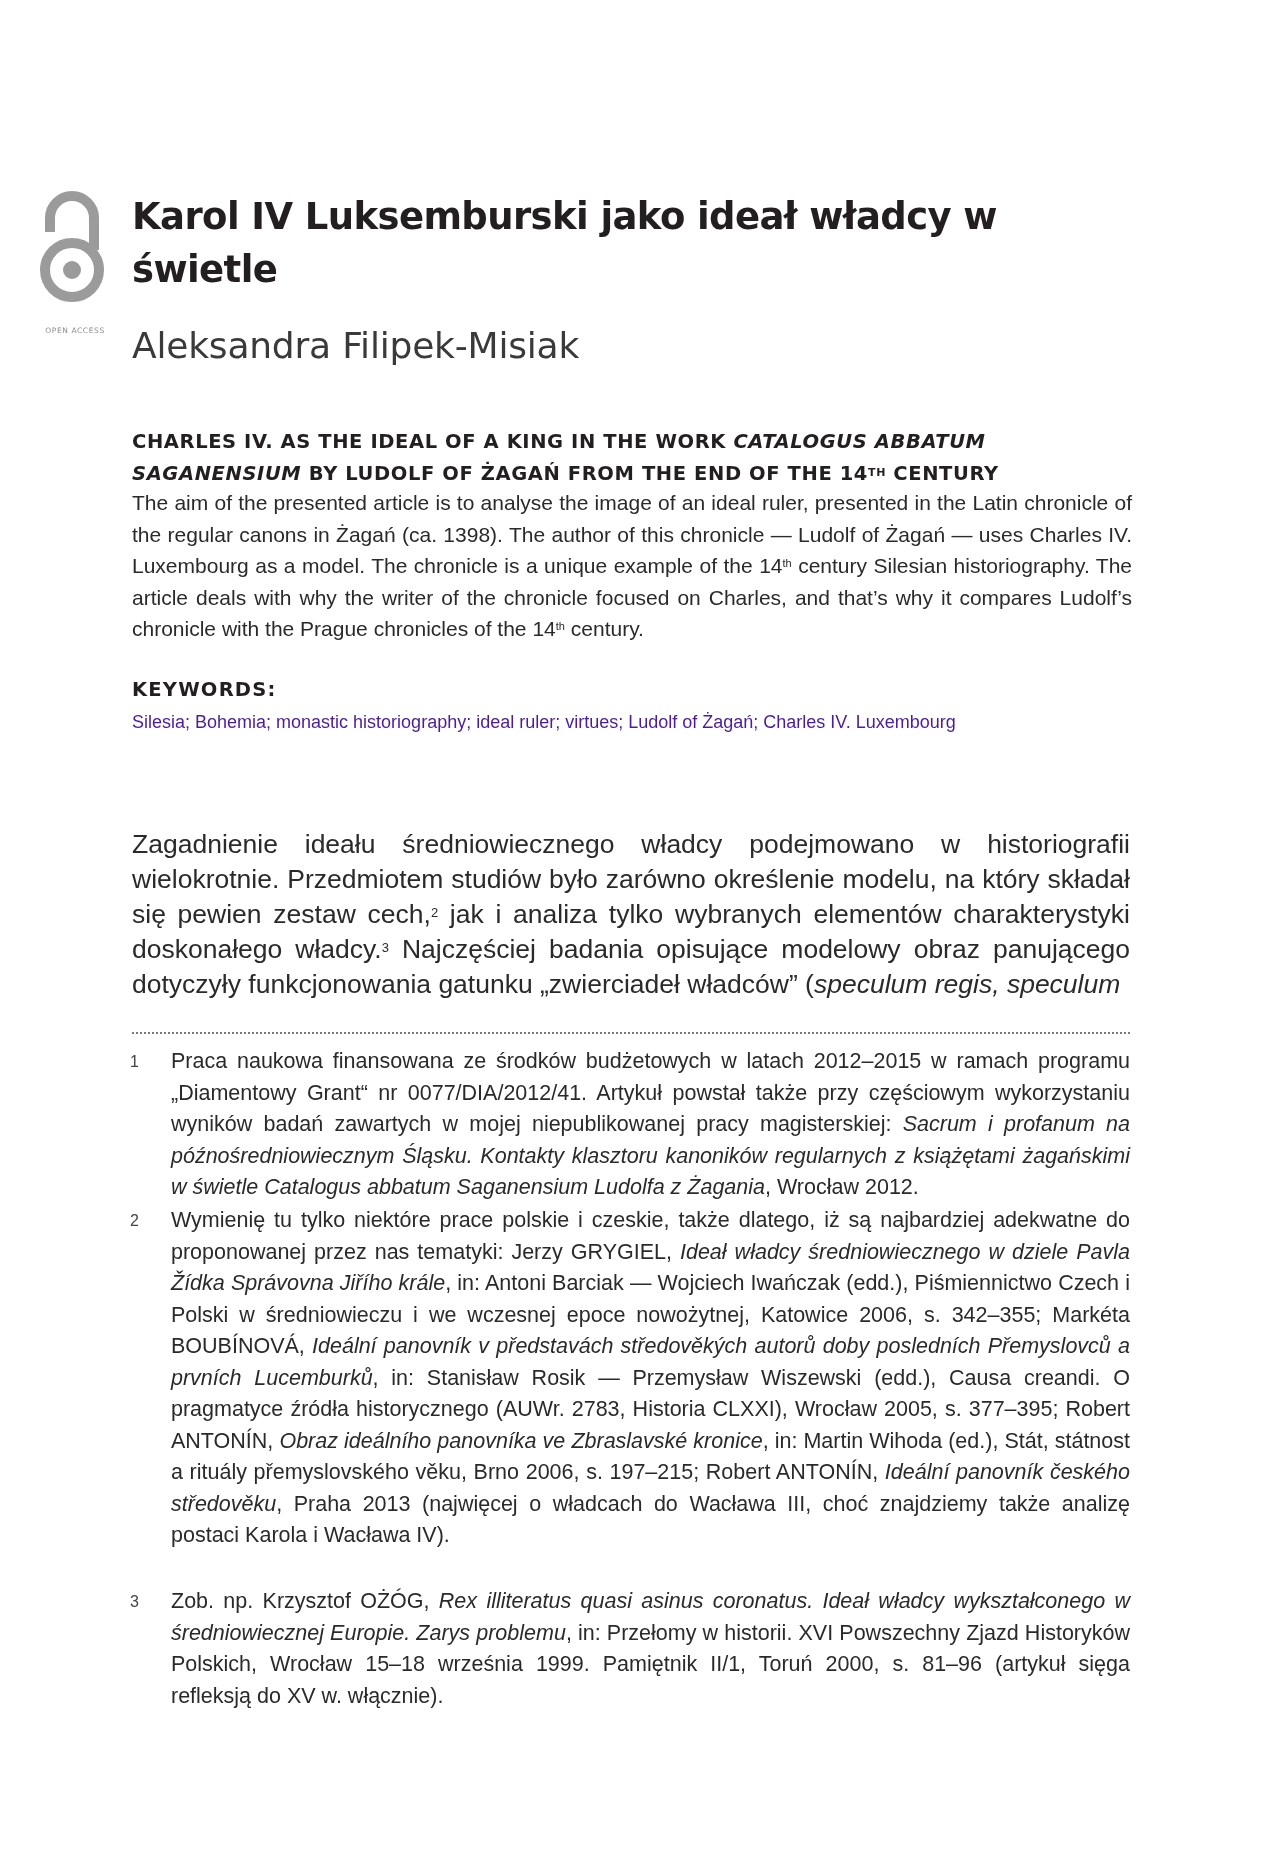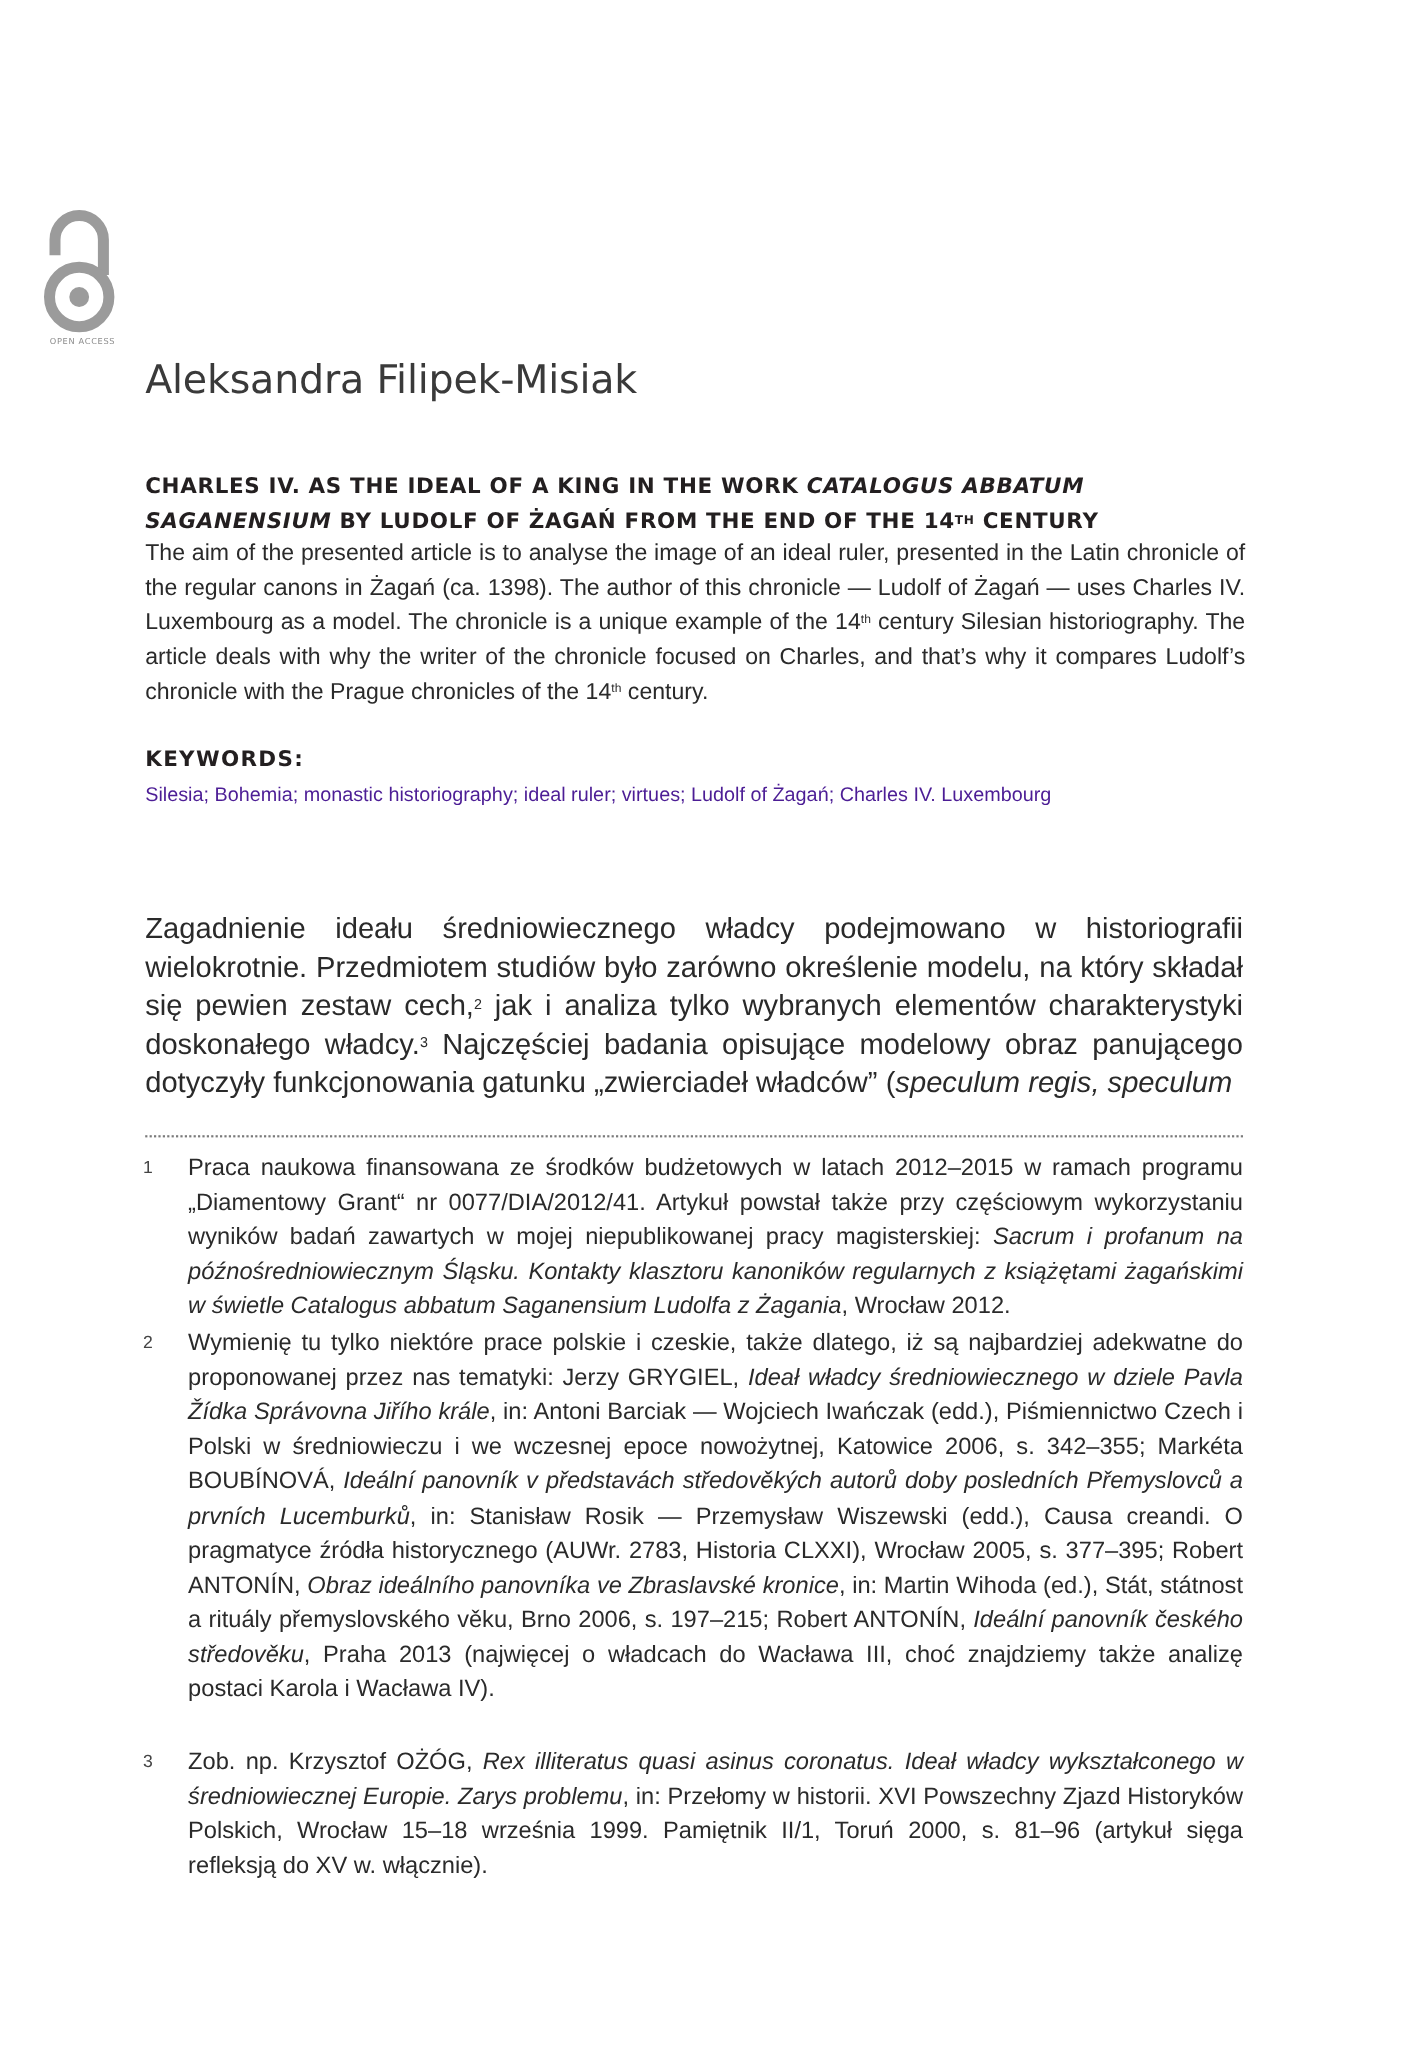--- a/index.html
+++ b/index.html
@@ -3,21 +3,21 @@
 <meta charset="utf-8">
 <style>
   html, body { margin: 0; padding: 0; background: #ffffff; }
   body { width: 1280px; height: 1872px; position: relative; overflow: hidden; color: #231f20; }
   .abs { position: absolute; }
   .sans { font-family: "DejaVu Sans", "Liberation Sans", sans-serif; }
   .serif { font-family: Liberation Sans, sans-serif; }
 
   
   #oa-logo { left: 34px; top: 188px; width: 76px; height: 116px; }
-  #oa-label { left: 34px; top: 306px; width: 82px; font-size: 7.5px; letter-spacing: 0.6px; color: #8c8c8c; text-align: center; }
+  #oa-label { left: 34px; top: 326px; width: 82px; font-size: 7.5px; letter-spacing: 0.6px; color: #8c8c8c; text-align: center; }
 
   
   #title { left: 132px; top: 190px; width: 1000px; font-size: 37px; font-weight: bold; line-height: 53px; letter-spacing: -0.6px; color: #231f20; }
   #title sup { font-size: 10px; font-weight: normal; vertical-align: top; position: relative; top: 8px; }
   #author { left: 132px; top: 325px; font-size: 36px; color: #3a3a3a; letter-spacing: -0.2px; }
 
   
   #abs-heading { left: 132px; top: 426px; width: 1000px; font-size: 19.5px; font-weight: bold; line-height: 32px; letter-spacing: 0.6px; color: #231f20; }
   #abs-heading sup { font-size: 11px; vertical-align: top; position: relative; top: -1px; }
   #abs-body { left: 132px; top: 487px; width: 1000px; font-size: 21px; line-height: 31.6px; text-align: justify; color: #2a2a2a; }
@@ -46,20 +46,21 @@
 <div id="oa-logo" class="abs">
   <svg width="76" height="116" viewBox="0 0 76 116">
     <path d="M16 44 V30 A22 22 0 0 1 60 30 V62" fill="none" stroke="#9b9b9b" stroke-width="10"></path>
     <circle cx="38" cy="82" r="27" fill="none" stroke="#9b9b9b" stroke-width="10"></circle>
     <circle cx="38" cy="82" r="9" fill="#9b9b9b"></circle>
   </svg>
 </div>
 <div id="oa-label" class="abs sans">OPEN ACCESS</div>
 
 <div id="title" class="abs sans">
+  <div>Karol IV Luksemburski jako ideał władcy w świetle</div>
 </div>
 
 <div id="author" class="abs sans">Aleksandra Filipek-Misiak</div>
 
 <div id="abs-heading" class="abs sans"><span>CHARLES IV. AS THE IDEAL OF A KING IN THE WORK </span><i>CATALOGUS ABBATUM SAGANENSIUM</i><span> BY LUDOLF OF ŻAGAŃ FROM THE END OF THE 14</span><sup>TH</sup><span> CENTURY</span></div>
 
 <div id="abs-body" class="abs serif"><span>The aim of the presented article is to analyse the image of an ideal ruler, presented in the Latin chronicle of the regular canons in Żagań (ca. 1398). The author of this chronicle — Ludolf of Żagań — uses Charles IV. Luxembourg as a model. The chronicle is a unique example of the 14</span><sup>th</sup><span> century Silesian historiography. The article deals with why the writer of the chronicle focused on Charles, and that’s why it compares Ludolf’s chronicle with the Prague chronicles of the 14</span><sup>th</sup><span> century.</span></div>
 
 <div id="kw-heading" class="abs sans">KEYWORDS:</div>
 <div id="kw-body" class="abs serif">Silesia; Bohemia; monastic historiography; ideal ruler; virtues; Ludolf of Żagań; Charles IV. Luxembourg</div>

